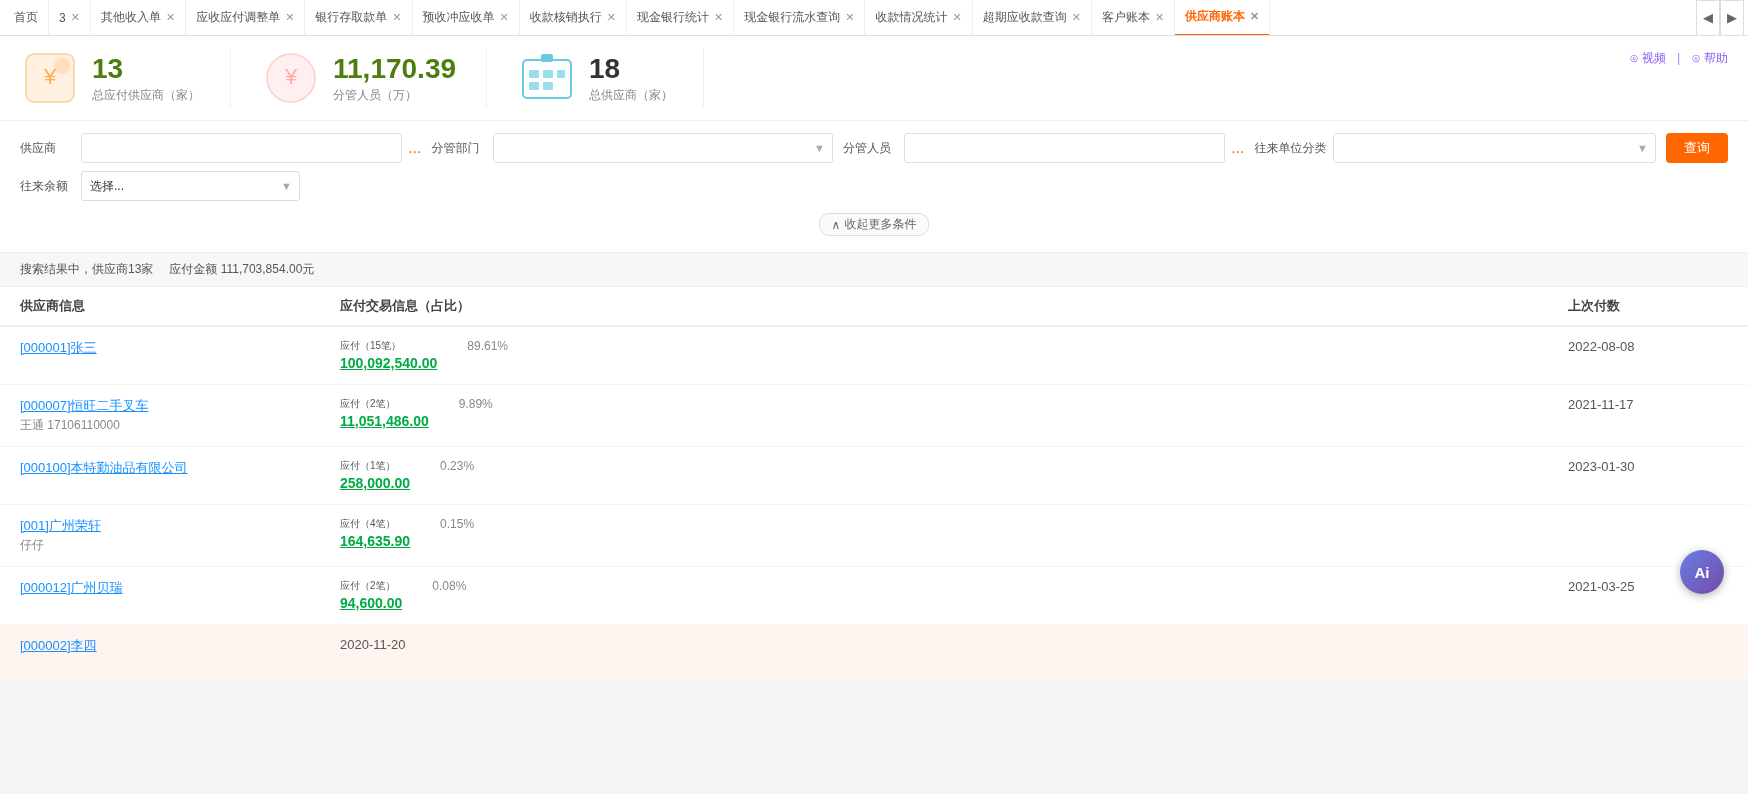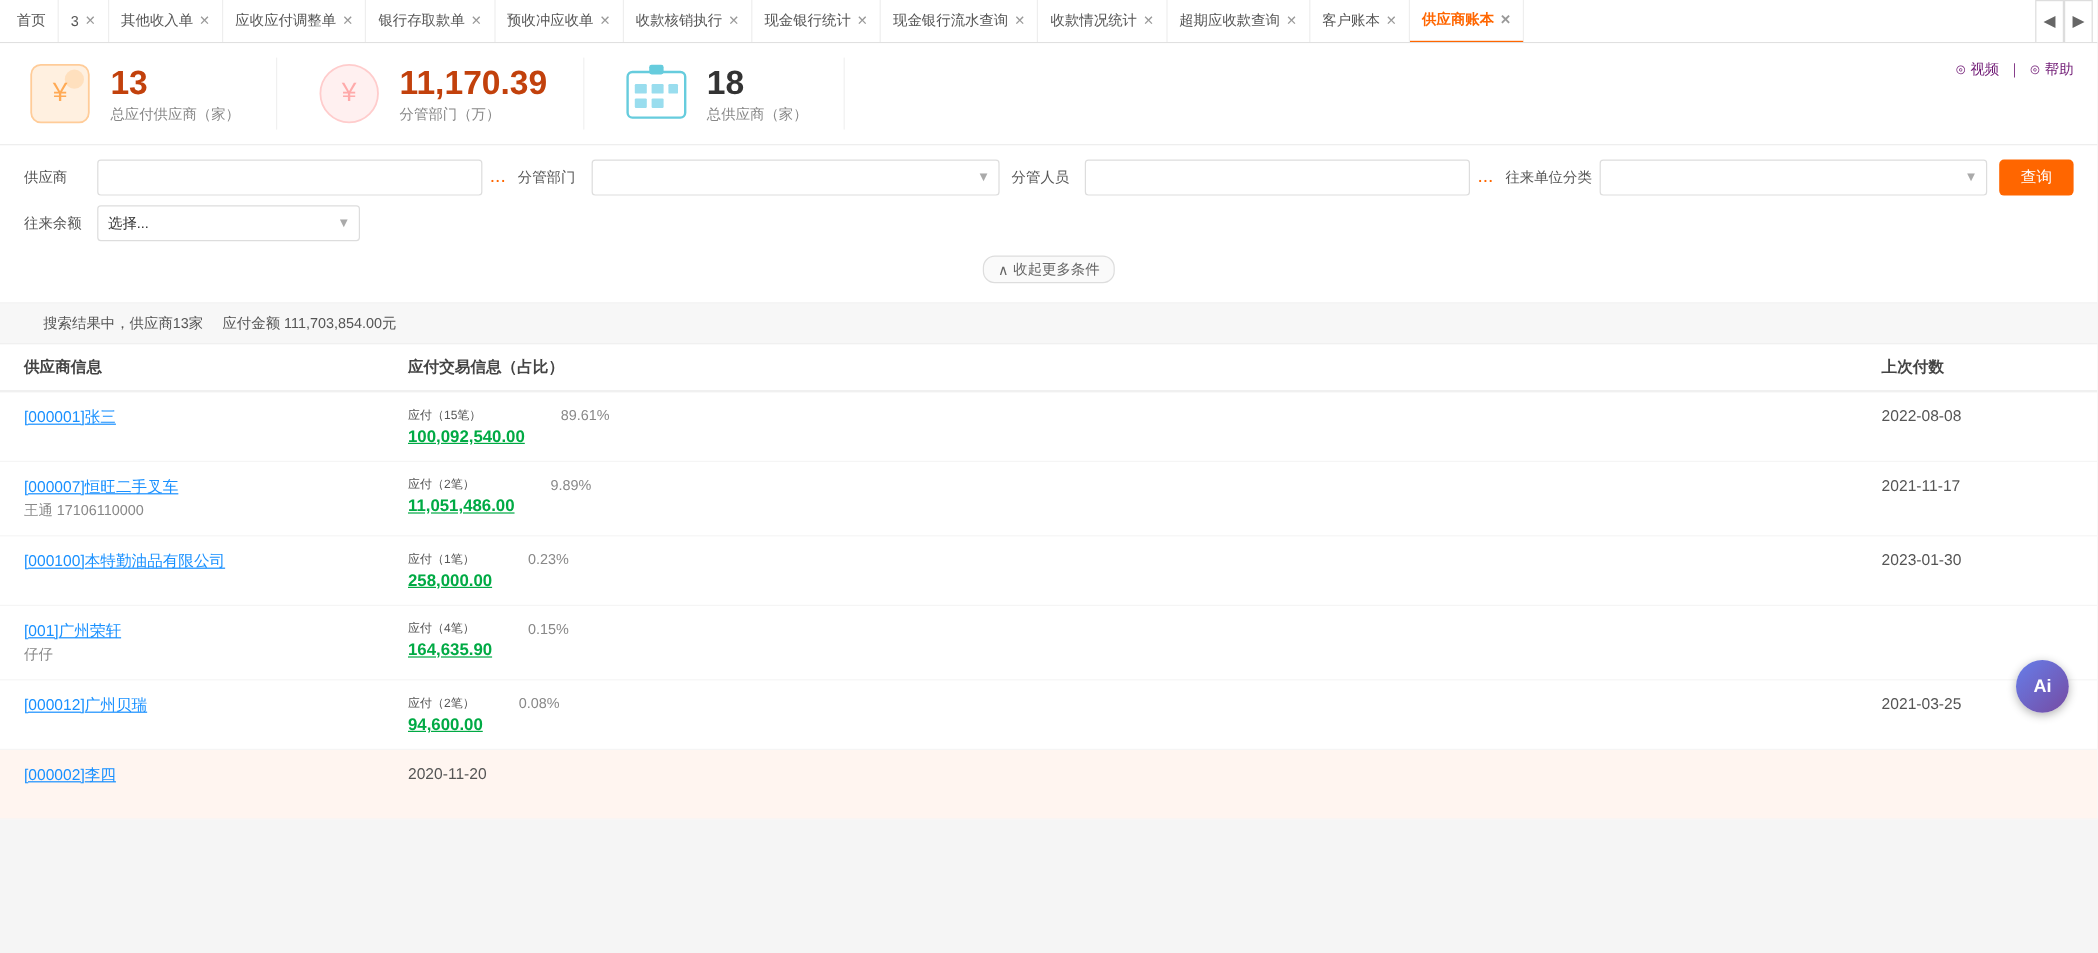--- a/index.html
+++ b/index.html
@@ -70,28 +70,28 @@
     .stat-icon {
       width: 60px;
       height: 60px;
       display: flex;
       align-items: center;
       justify-content: center;
       margin-right: 12px;
     }
     .stat-icon svg { width: 52px; height: 52px; }
     .stat-text { display: flex; flex-direction: column; }
-    .stat-number { font-size: 28px; font-weight: bold; color: #c2410c; line-height: 1.2; }
+    .stat-number { font-size: 28px; font-weight: bold; color: #4d7c0f; line-height: 1.2; }
     .stat-label { font-size: 12px; color: #888; margin-top: 2px; }
     .top-right-links {
       position: absolute;
       right: 20px;
       top: 14px;
       font-size: 12px;
-      color: #701a75;
+      color: #8b5cf6;
     }
     .top-right-links span { cursor: pointer; }
 
     
     .filter-area {
       background: #fff;
       padding: 12px 20px 8px;
       border-bottom: 1px solid #eee;
     }
     .filter-row {
@@ -182,21 +182,21 @@
       cursor: pointer;
       border: 1px solid #ddd;
       border-radius: 10px;
       padding: 2px 12px;
       background: #fafafa;
     }
 
     
     .summary-bar {
       background: #f7f7f7;
-      padding: 8px 36px;
+      padding: 8px 20px;
       font-size: 12px;
       color: #555;
       display: flex;
       align-items: center;
       justify-content: space-between;
       border-bottom: 1px solid #eee;
     }
     .summary-bar .left { display: flex; gap: 16px; }
     .summary-bar .right {
       display: flex;
@@ -367,21 +367,21 @@
 
   <div class="stat-block">
     <div class="stat-icon">
       <svg viewBox="0 0 52 52" fill="none" xmlns="http://www.w3.org/2000/svg">
         <rect x="2" y="2" width="48" height="48" rx="24" fill="#fff0f0" stroke="#ffcccc" stroke-width="1.5"></rect>
         <text x="26" y="32" text-anchor="middle" font-size="22" fill="#ffaaaa">¥</text>
       </svg>
     </div>
     <div class="stat-text">
       <span class="stat-number">11,170.39</span>
-      <span class="stat-label">分管部门（万）</span>
+      <span class="stat-label">分管人员（万）</span>
     </div>
   </div>
 
   <div class="stat-block">
     <div class="stat-icon">
       <svg viewBox="0 0 52 52" fill="none" xmlns="http://www.w3.org/2000/svg">
         <rect x="2" y="8" width="48" height="38" rx="4" fill="none" stroke="#66ccdd" stroke-width="2"></rect>
         <rect x="8" y="18" width="10" height="8" rx="1" fill="#99ddee"></rect>
         <rect x="22" y="18" width="10" height="8" rx="1" fill="#99ddee"></rect>
         <rect x="36" y="18" width="8" height="8" rx="1" fill="#99ddee"></rect>

